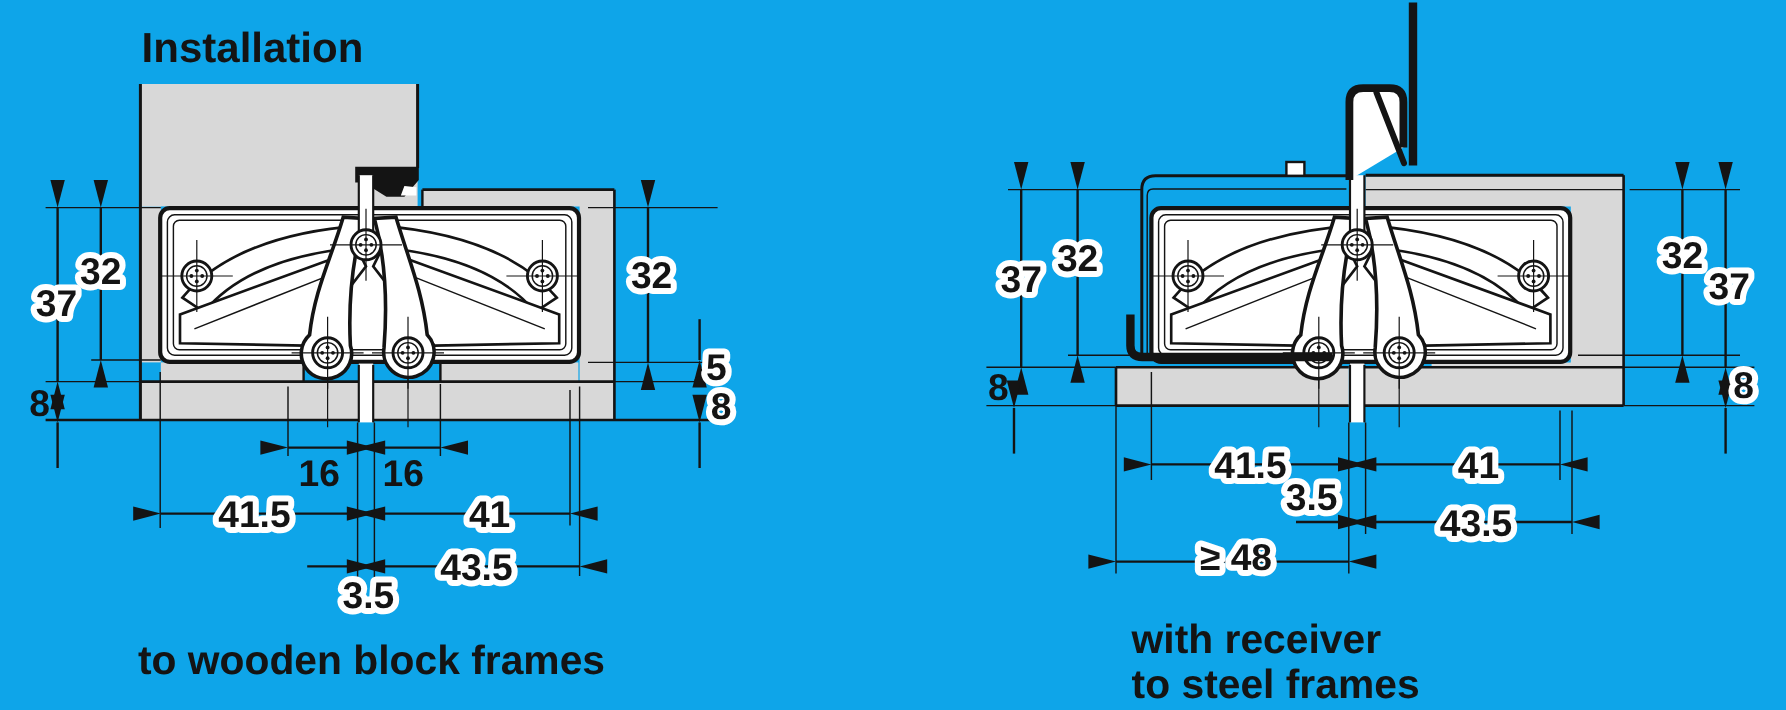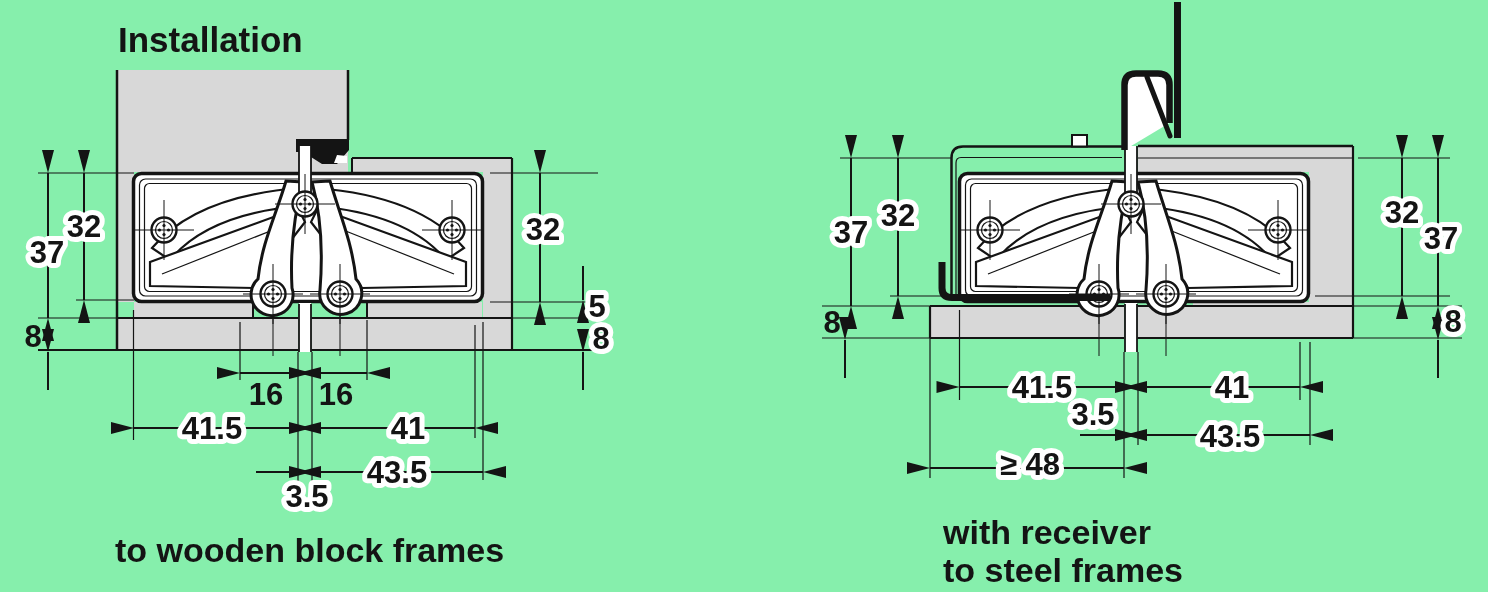--- a/index.html
+++ b/index.html
@@ -1,16 +1,16 @@
 <!DOCTYPE html>
 <html><head>
 <meta charset="utf-8">
 <style>
   html,body{margin:0;padding:0;background:#fff;}
-  .stage{position:relative;width:1488px;height:592px;background:#86efac;overflow:hidden;}
+  .stage{position:relative;width:1488px;height:592px;background:#0ea5e9;overflow:hidden;}
   svg{display:block;}
   svg text{font-family:"Liberation Sans","DejaVu Sans",sans-serif;font-weight:bold;fill:#141414;}
   text.dim{font-size:31px;text-anchor:middle;}
   text.hl{stroke:#ffffff;stroke-width:10px;paint-order:stroke;stroke-linejoin:round;}
   text.ttl{font-size:35px;}
   text.cap{font-size:34px;}
   .ln{fill:none;stroke:#141414;}
   .w1{stroke-width:1.2;} .w18{stroke-width:1.8;} .w2{stroke-width:2;} .w22{stroke-width:2.2;}
   .w25{stroke-width:2.5;} .w3{stroke-width:3;} .w35{stroke-width:3.5;}
   .w5{stroke-width:5;} .w65{stroke-width:6.5;} .w7{stroke-width:7;}

